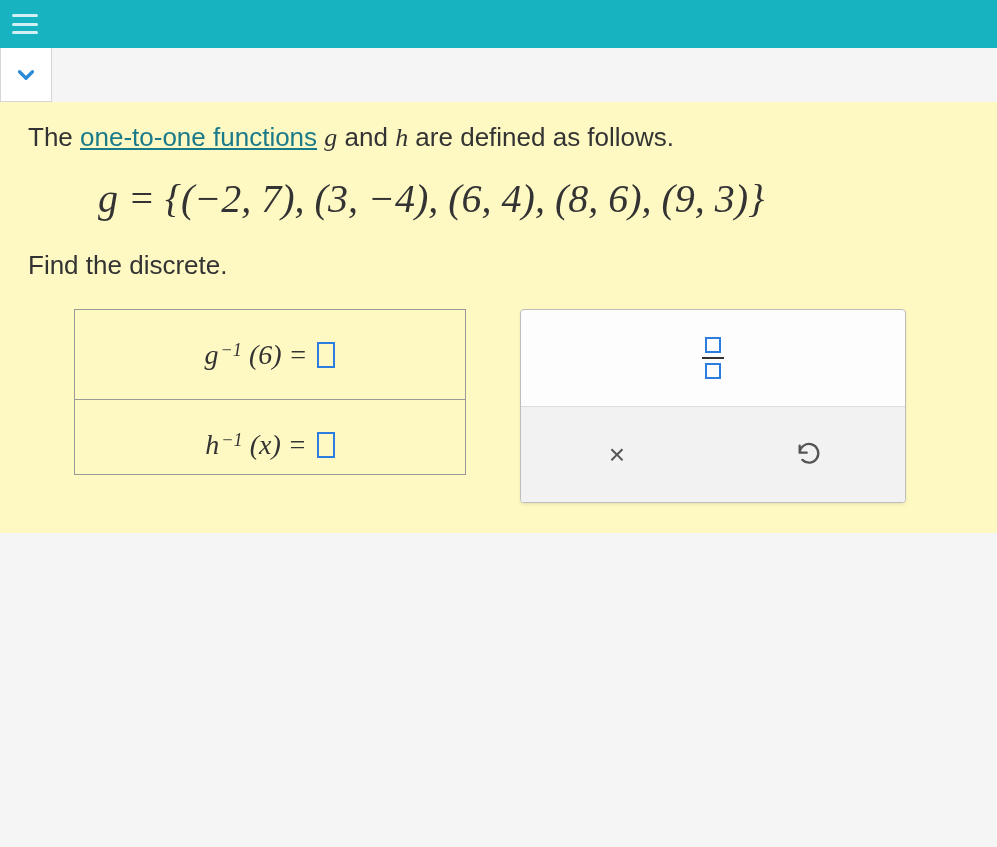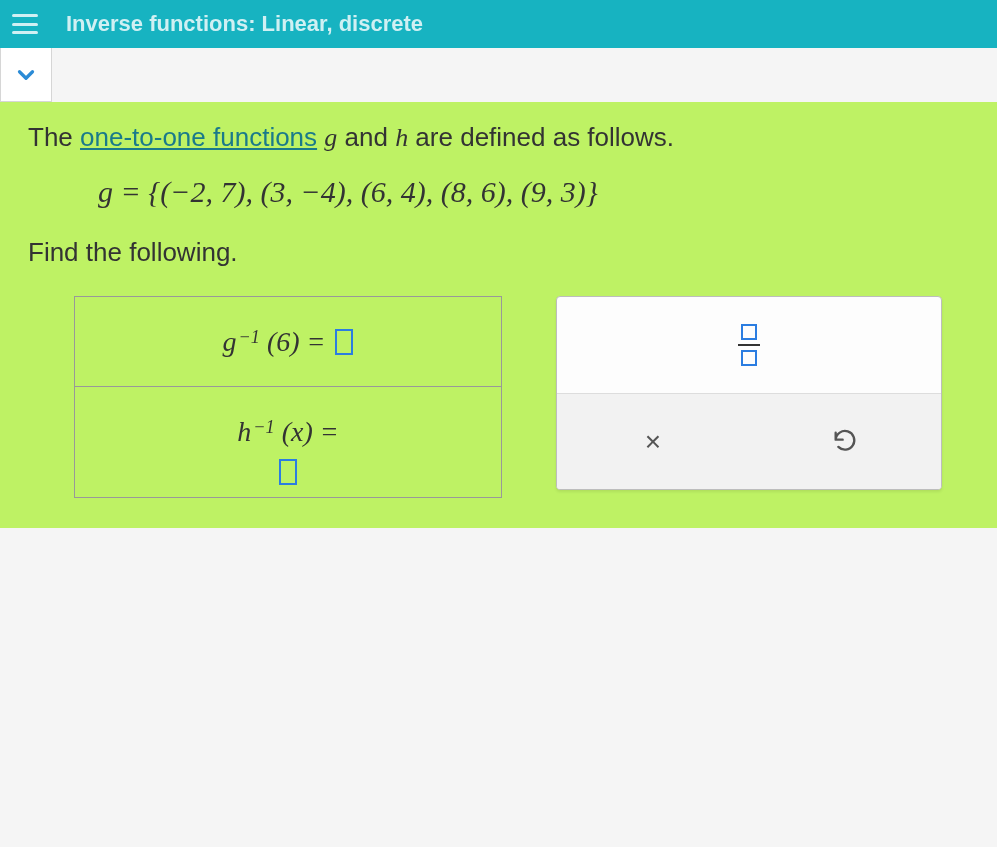--- a/index.html
+++ b/index.html
@@ -42,64 +42,64 @@
       height: 54px;
       background: #fff;
       border: 1px solid #d6d6d6;
       border-top: none;
       display: flex;
       align-items: center;
       justify-content: center;
     }
     .chev-down svg { display: block; }
     .content {
-      background: #bef264;
+      background: #fef9c3;
       margin-top: 54px;
       padding: 20px 28px 30px 28px;
       font-size: 26px;
       color: #333;
     }
     .intro { margin-bottom: 22px; }
     .link {
       color: #1a7a8a;
       text-decoration: underline;
       cursor: pointer;
     }
     .mathvar { font-style: italic; font-family: 'Times New Roman', serif; }
     .defs {
       padding-left: 70px;
       font-family: 'Times New Roman', serif;
-      font-size: 30px;
+      font-size: 40px;
       margin-bottom: 28px;
     }
     .defs .row { margin-bottom: 18px; }
     .find { margin-bottom: 28px; font-size: 26px; }
 
     .answers-layout {
       display: flex;
       gap: 54px;
       align-items: flex-start;
       padding-left: 46px;
     }
     .answer-table {
       border: 1.5px solid #999;
-      width: 428px;
+      width: 392px;
       font-family: 'Times New Roman', serif;
       font-size: 28px;
     }
     .answer-cell {
       padding: 28px 10px;
       text-align: center;
       display: flex;
       align-items: center;
       justify-content: center;
       gap: 10px;
     }
     .answer-border { border-bottom: 1.5px solid #999; }
-    .lower-group .answer-cell { padding: 18px 10px 28px 10px; flex-direction: column;}
+    .lower-group .answer-cell { padding: 18px 10px 28px 10px;}
     .lower-group .answer-cell:first-child {padding-top:28px; padding-bottom:12px;}
 
     .inputbox {
       display: inline-block;
       width: 18px;
       height: 26px;
       border: 2px solid #2b7de1;
       vertical-align: middle;
     }
     .sup { font-size: 0.65em; vertical-align: super; position: relative; top: 2px; margin-left: 2px;}
@@ -143,21 +143,20 @@
   </style>
 </head>
 <body>
 
 <div class="header">
   <div class="hamburger">
     <span></span>
       <span></span>
       <span></span>
   </div>
-  <span>Inverse functions: Linear, discrete</span>
 </div>
 
 <div class="collapse-tab">
   <span class="chev-down">
     <svg width="26" height="26" viewBox="0 0 24 24">
         <path d="M6 9l6 6 6-6" fill="none" stroke="#2b8bd6" stroke-width="3" stroke-linecap="round" stroke-linejoin="round"></path>
       </svg>
   </span>
 </div>
 
@@ -165,21 +164,21 @@
   <p class="intro">
     <span>The </span><span class="link">one-to-one functions</span><span> </span><span class="mathvar">g</span><span> and </span><span class="mathvar">h</span><span> are defined as follows.</span>
   </p>
 
   <div class="defs">
     <div class="row">
       <span class="mathvar">g = {(−2,  7),  (3,  −4),  (6,  4),  (8,  6),  (9,  3)}</span>
     </div>
   </div>
 
-  <p class="find">Find the following.</p>
+  <p class="find">Find the discrete.</p>
 
   <div class="answers-layout">
     <div class="answer-table">
       <div class="answer-cell answer-border">
         <span class="mathvar"><span>g</span><span class="sup">−1</span> <span>(6)</span><span> = </span></span>
         <span class="inputbox"></span>
       </div>
       <div class="lower-group">
         <div class="answer-cell">
           <span class="mathvar"><span>h</span><span class="sup">−1</span> <span>(x)</span><span> = </span></span>

